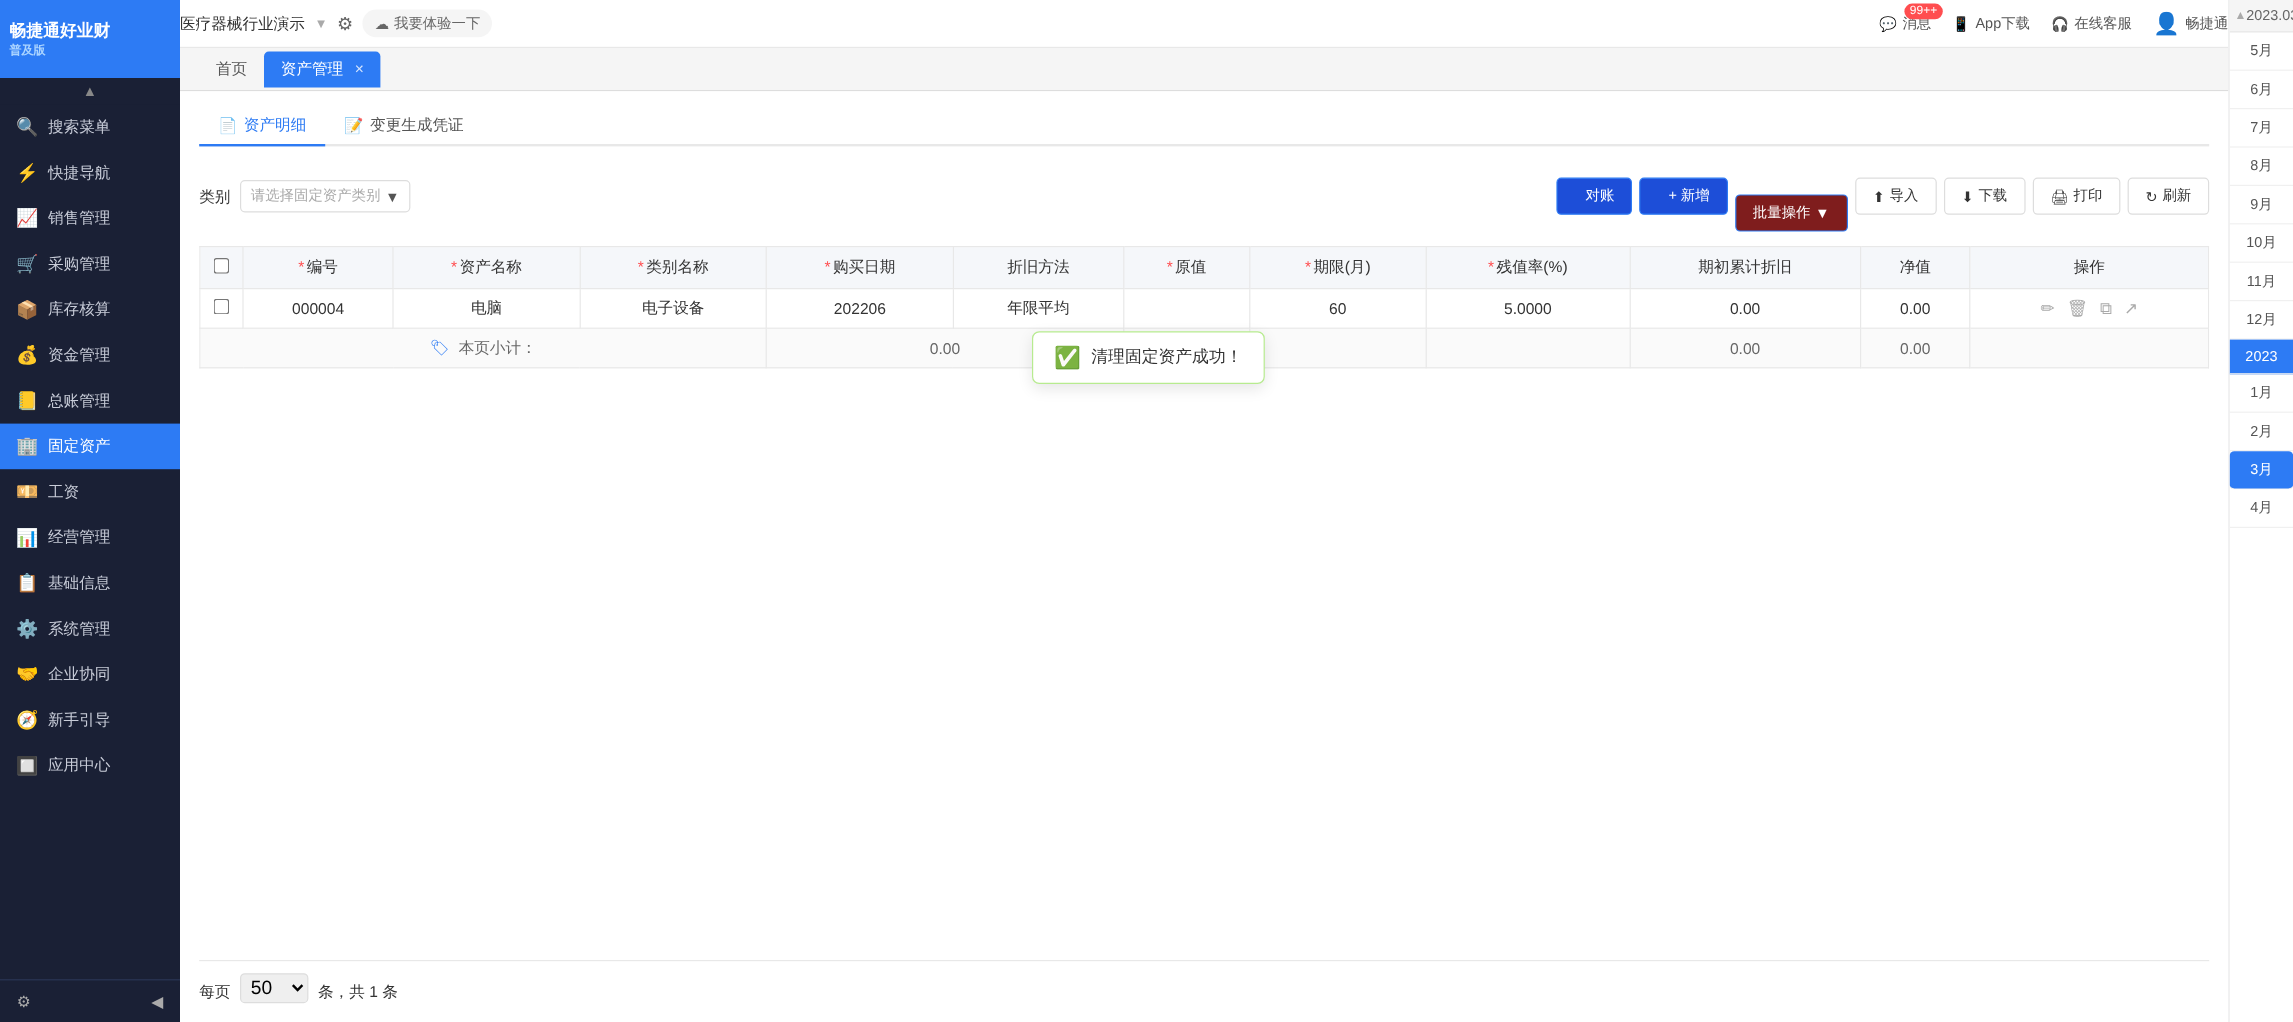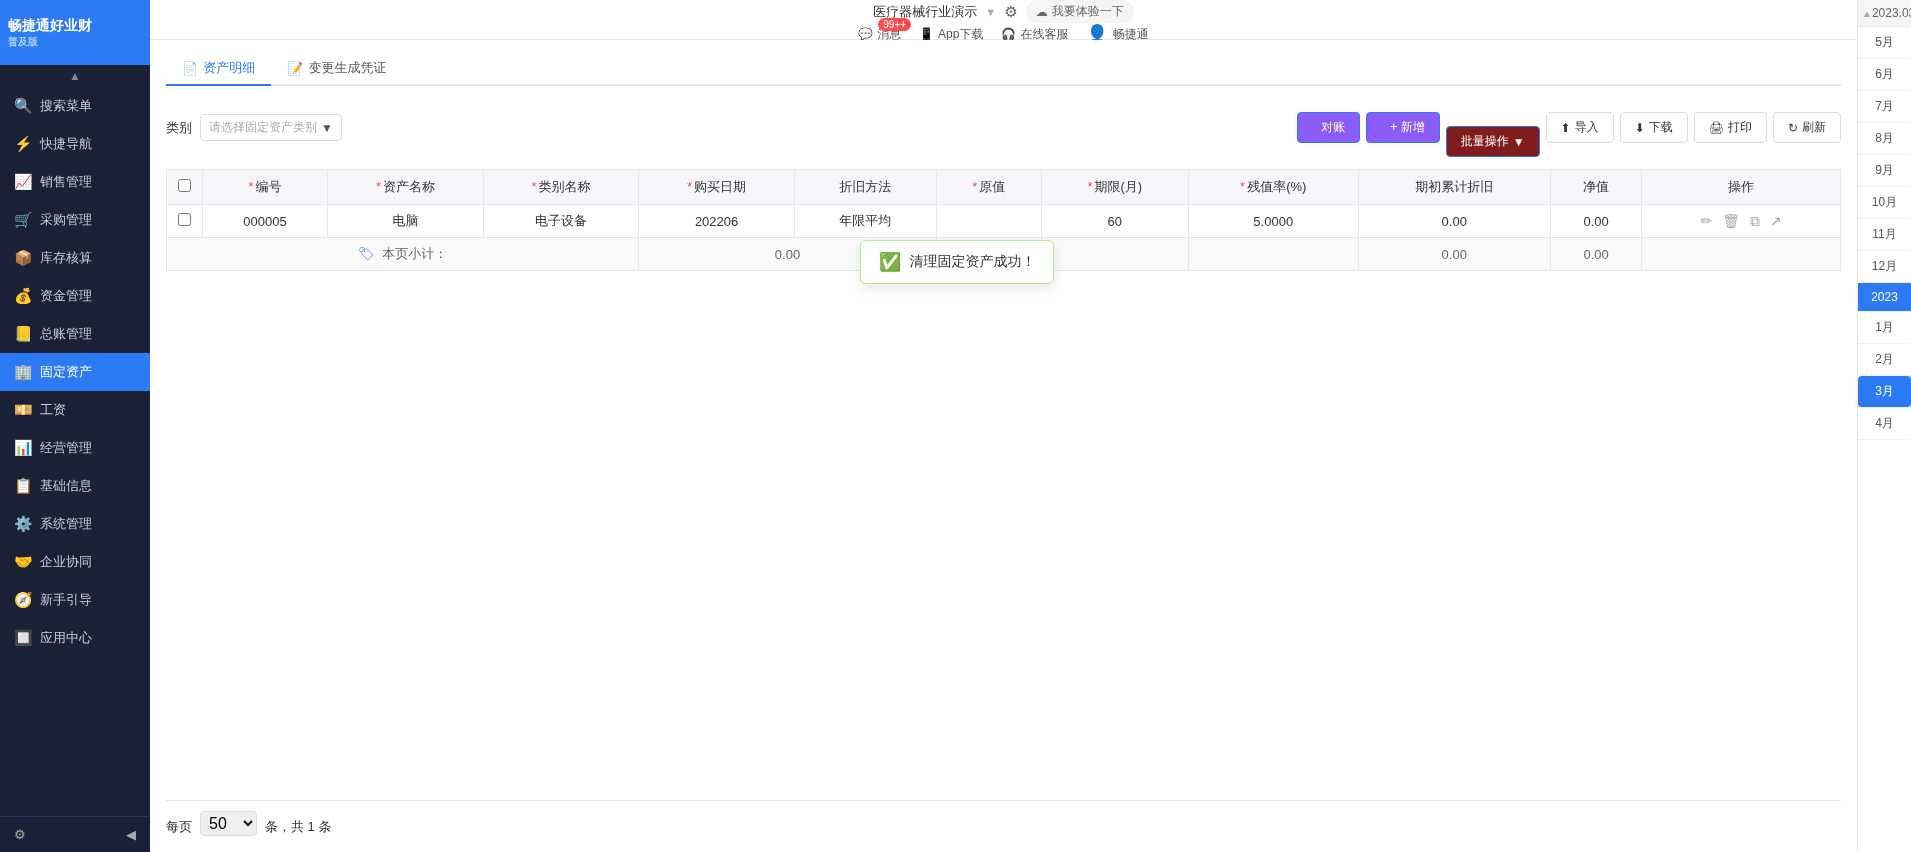--- a/index.html
+++ b/index.html
@@ -70,27 +70,26 @@
       display: flex;
       flex-direction: column;
       height: 852px;
       overflow: hidden;
     }
 
     
     .topbar {
       background: white;
       border-bottom: 1px solid #e8e8e8;
-      padding: 0 32px;
+      padding: 0 0;
       height: 40px;
       display: flex;
       align-items: center;
       justify-content: space-between;
       flex-shrink: 0;
-      flex-direction: column;
     }
     .topbar-left {
       display: flex;
       align-items: center;
       gap: 8px;
     }
     .topbar-company {
       font-size: 13px;
       color: #333;
       font-weight: 500;
@@ -222,21 +221,21 @@
       border-radius: 4px;
       border: 1px solid #ddd;
       background: white;
       color: #333;
       font-size: 12px;
       cursor: pointer;
       display: flex;
       align-items: center;
       gap: 4px;
     }
-    .btn-primary { background: #8b5cf6; color: white; border-color: #2d7bf4; padding-left: 23px; }
+    .btn-primary { background: #1d4ed8; color: white; border-color: #2d7bf4; padding-left: 23px; }
     .btn-batch { background: #7f1d1d; color: white; border-color: #2d7bf4; margin-top: 28px; }
 
     
     .table-wrap { flex: 1; overflow: auto; }
     table {
       width: 100%;
       border-collapse: collapse;
       font-size: 13px;
     }
     th {
@@ -445,20 +444,29 @@
         <span>🎧</span>
         <span>在线客服</span>
       </div>
       <div class="topbar-action">
         <span style="font-size:18px;">👤</span>
         <span>畅捷通</span>
       </div>
     </div>
   </div>
 
+  <div class="tabs-bar">
+    <div class="tab">
+      <span>首页</span>
+    </div>
+    <div class="tab active">
+      <span>资产管理</span>
+      <span class="tab-close">×</span>
+    </div>
+  </div>
 
   <div class="content" style="position:relative;">
 
     <div class="subtabs">
       <div class="subtab active">
         <span>📄</span>
         <span>资产明细</span>
       </div>
       <div class="subtab">
         <span>📝</span>
@@ -520,21 +528,21 @@
             <th><span class="required-star">*</span>期限(月)</th>
             <th><span class="required-star">*</span>残值率(%)</th>
             <th>期初累计折旧</th>
             <th>净值</th>
             <th>操作</th>
           </tr>
         </thead>
         <tbody>
           <tr class="data-row">
             <td><input type="checkbox" style=""></td>
-            <td>000005</td>
+            <td>000004</td>
             <td>电脑</td>
             <td>电子设备</td>
             <td>202206</td>
             <td>年限平均</td>
             <td></td>
             <td>60</td>
             <td>5.0000</td>
             <td>0.00</td>
             <td>0.00</td>
             <td>

